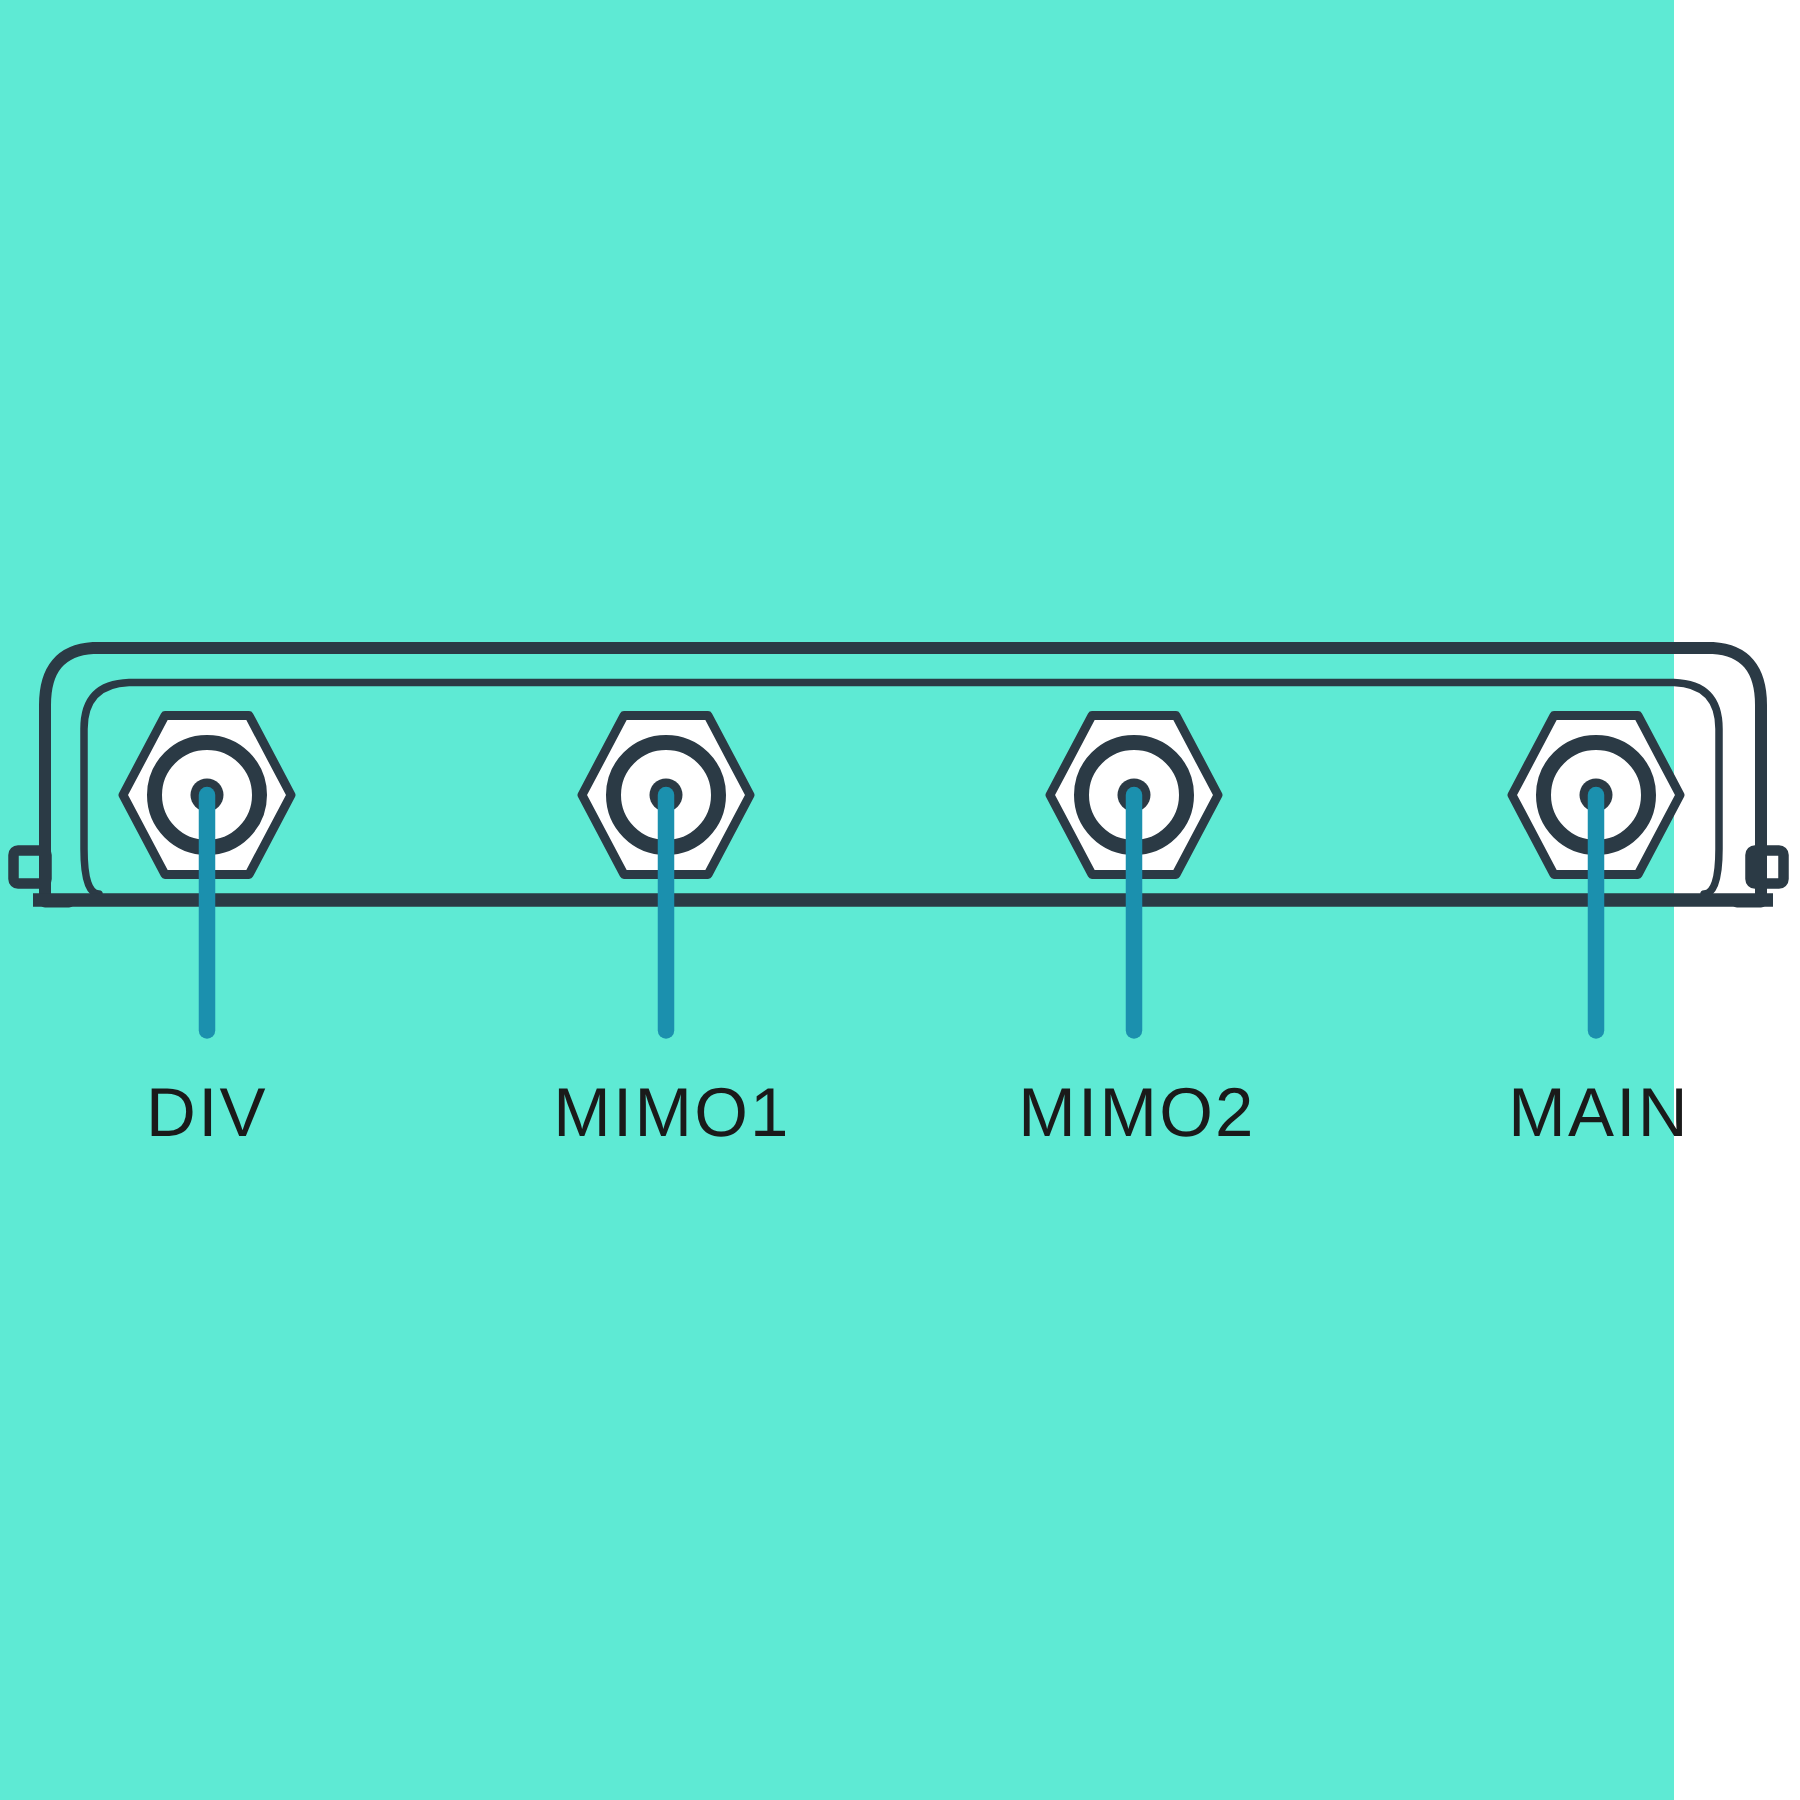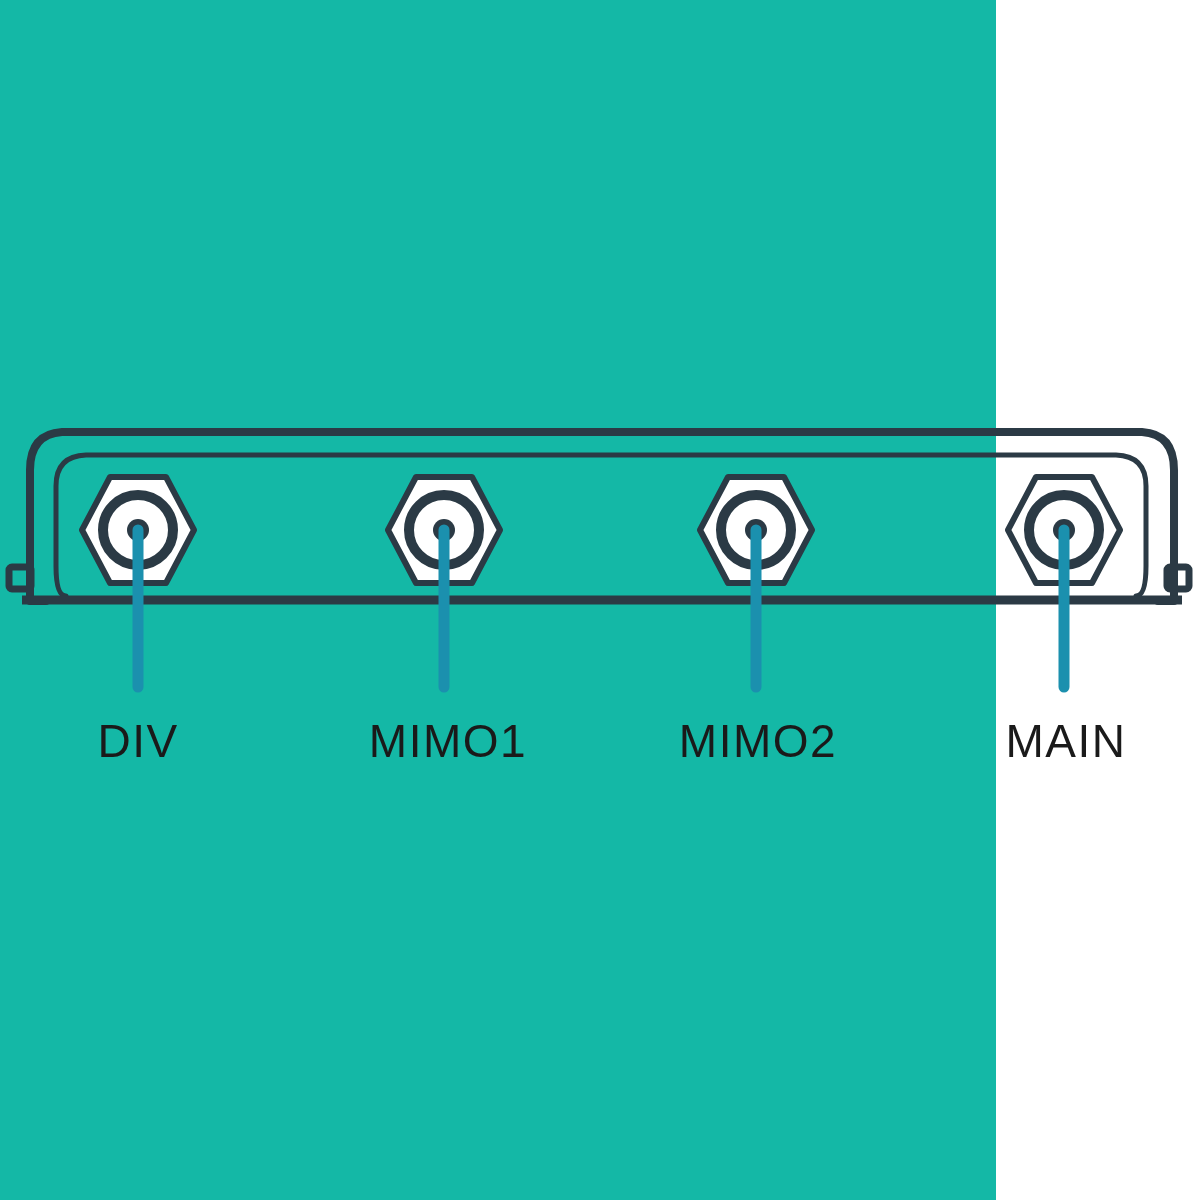--- a/index.html
+++ b/index.html
@@ -9,23 +9,23 @@
     background: #ffffff;
   }
   body {
     width: 1200px;
     height: 1200px;
     overflow: hidden;
     font-family: "Liberation Sans", sans-serif;
   }
   #diagram-root {
     position: relative;
-    width: 996px;
+    width: 1116px;
     height: 1200px;
-    background: #14b8a6;
+    background: #5eead4;
   }
   #panel-svg {
     position: absolute;
     top: 0;
     left: 0;
     width: 1200px;
     height: 1200px;
     display: block;
   }
   .port-label {

